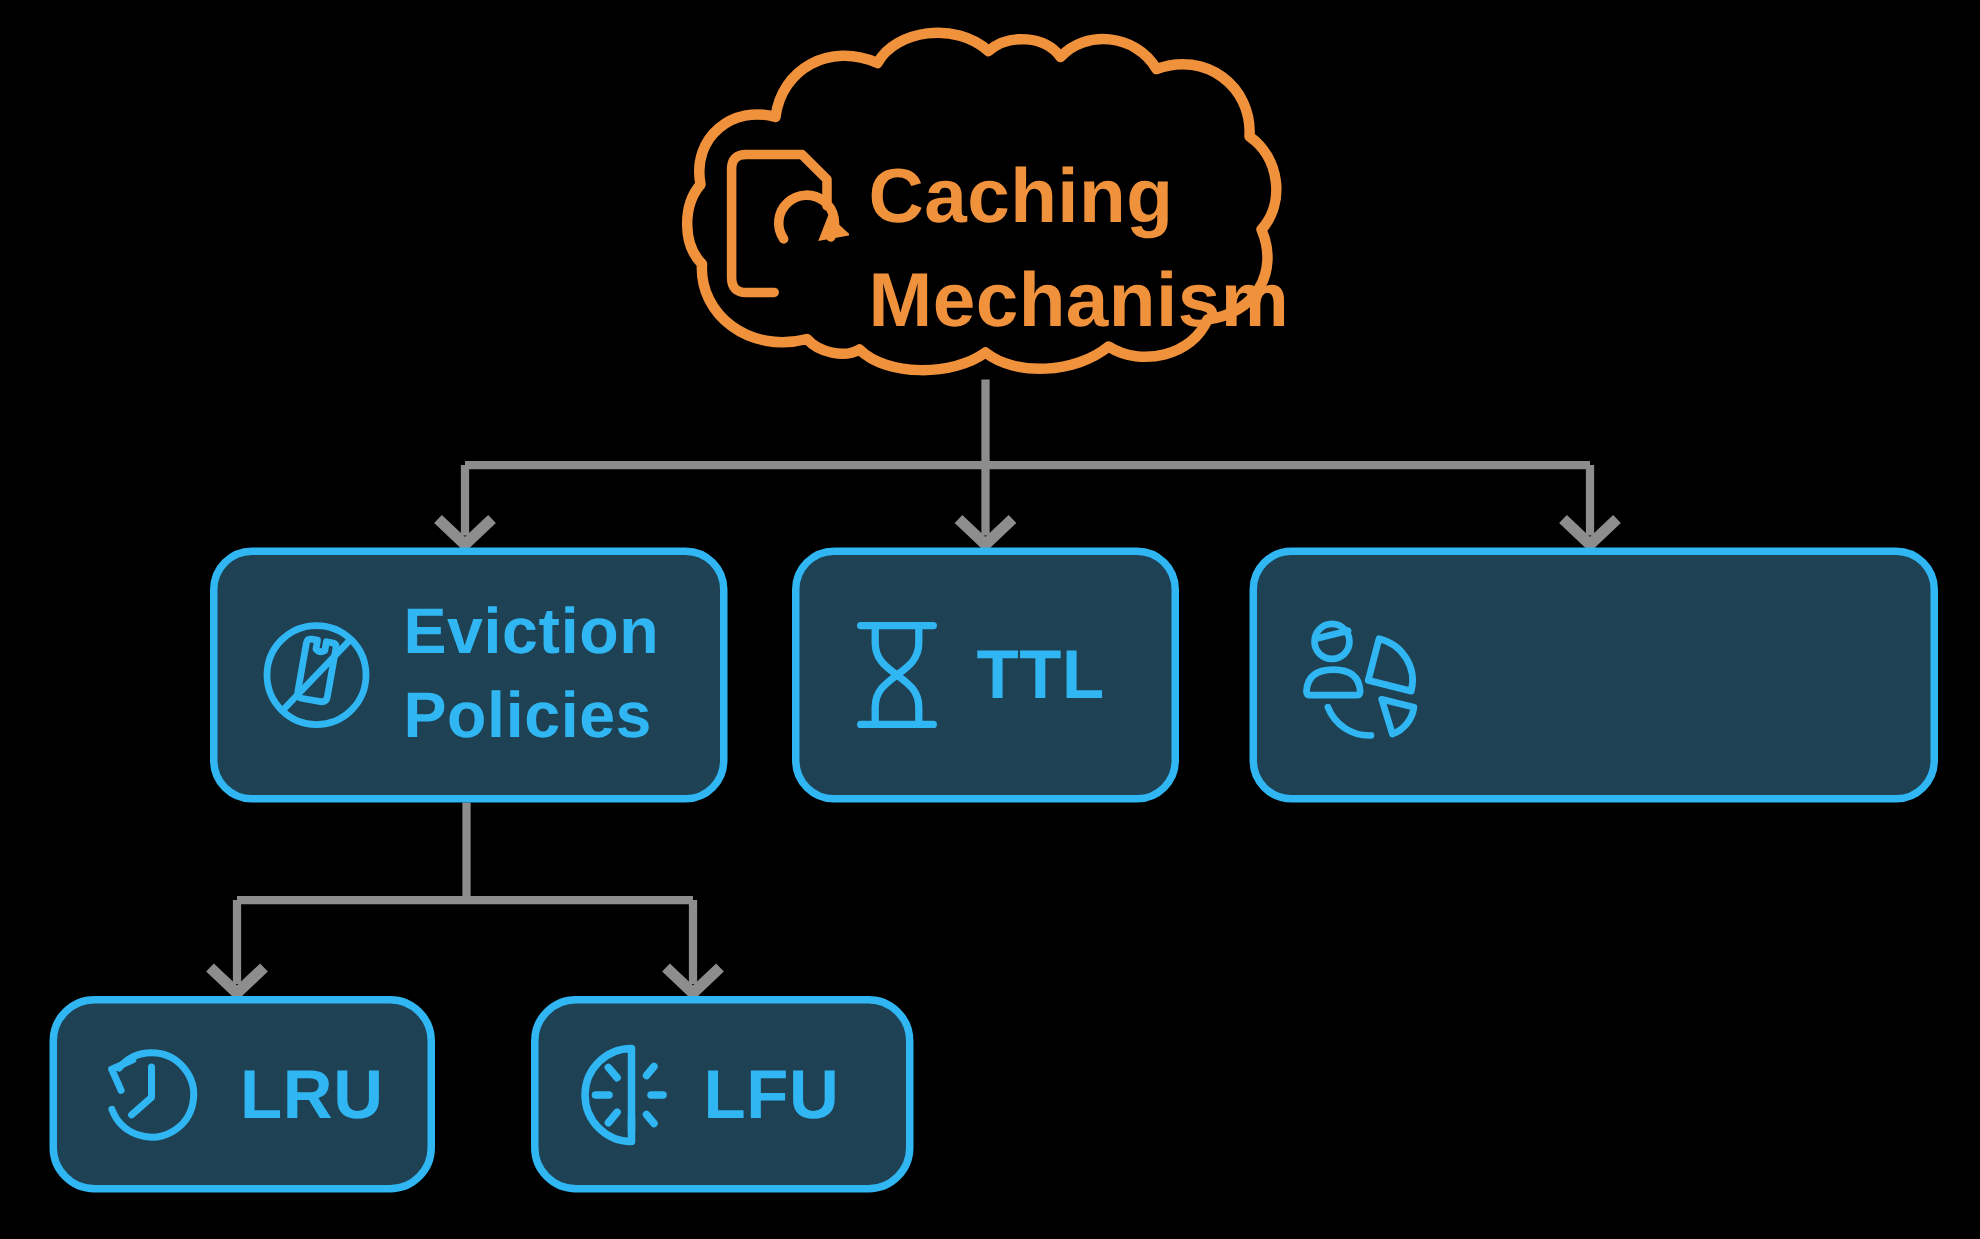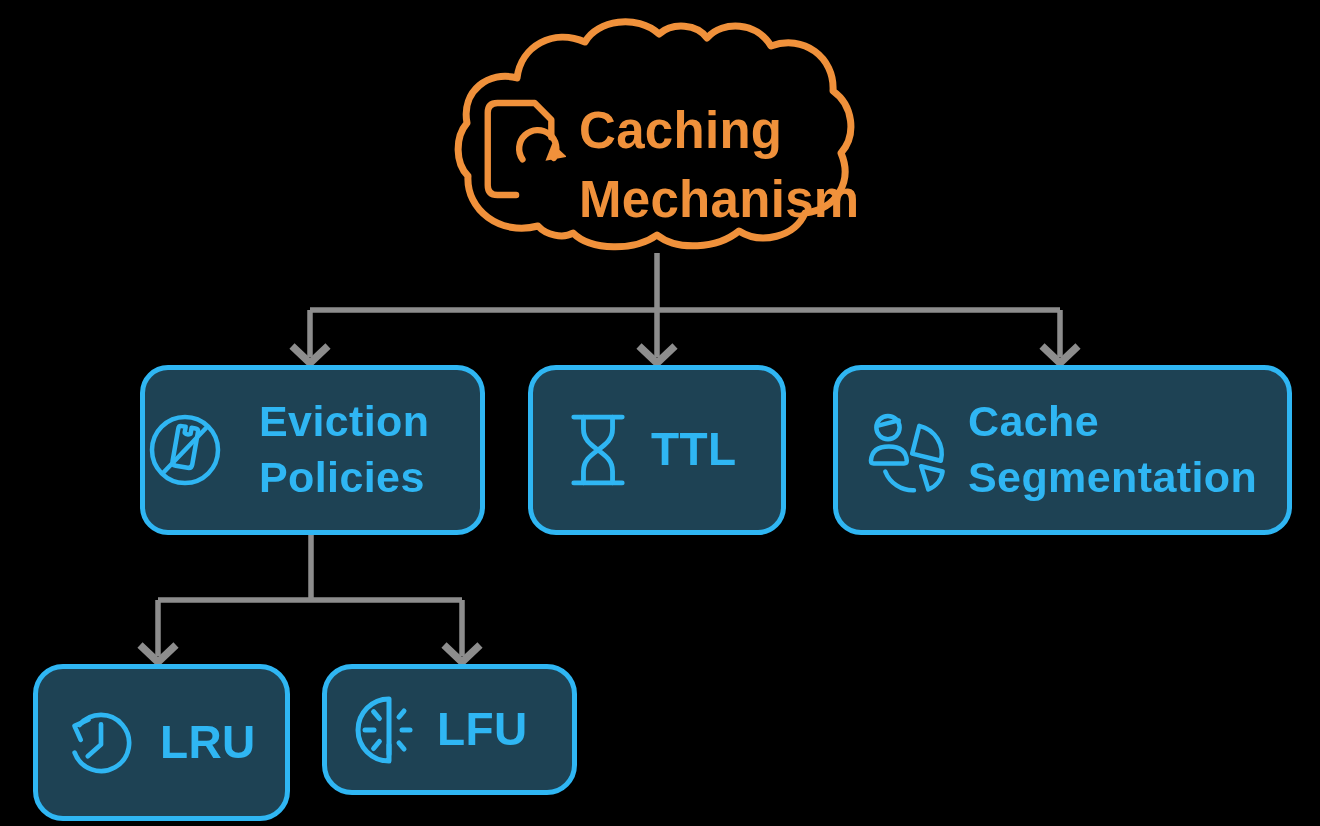--- a/index.html
+++ b/index.html
@@ -18,27 +18,27 @@
 
   
   .node{position:absolute;box-sizing:border-box;display:flex;align-items:center;
     background:var(--node-fill,#1E4254);
     border:5px solid var(--accent-cyan,#2FB6F3);
     border-radius:28px;color:var(--accent-cyan,#2FB6F3);}
   .node .label{font-weight:600;font-size:43px;line-height:1.3;letter-spacing:.4px;}
   .node.single .label{font-size:46px;}
   .node .icon{flex:0 0 auto;display:block;}
 
-  .n-eviction{left:140px;top:365px;width:345px;height:170px;gap:34px;}
+  .n-eviction{left:140px;top:365px;width:345px;height:170px;padding-left:26px;gap:18px;}
   .n-eviction .label{width:195px;}
   .n-ttl{left:528px;top:365px;width:258px;height:170px;padding-left:34px;gap:22px;}
   .n-cacheseg{left:833px;top:365px;width:459px;height:170px;padding-left:24px;gap:20px;}
   .n-cacheseg .label{width:295px;}
-  .n-lru{left:33px;top:664px;width:257px;height:157px;padding-left:24px;gap:20px;border-radius:30px;}
-  .n-lfu{left:322px;top:664px;width:255px;height:131px;padding-left:22px;gap:22px;border-radius:30px;}
+  .n-lru{left:33px;top:664px;width:257px;height:131px;padding-left:24px;gap:20px;border-radius:30px;}
+  .n-lfu{left:354px;top:664px;width:255px;height:131px;padding-left:22px;gap:22px;border-radius:30px;}
 
   .stroke-cyan{stroke:var(--accent-cyan,#2FB6F3);fill:none;}
   .stroke-orange{stroke:var(--accent-orange,#F0913B);fill:none;}
 </style>
 </head>
 <body>
 
 <div class="stage">
 
   <svg class="connectors" viewBox="0 0 1320 826">
@@ -112,21 +112,20 @@
     <svg class="icon" width="86" height="86" viewBox="0 0 96 96">
       <g class="stroke-cyan" stroke-width="5" stroke-linecap="round" stroke-linejoin="round">
         <circle cx="29" cy="23" r="13"></circle>
         <path d="M17 21 L41 15"></path>
         <path d="M10 60 Q11 44 30 44 Q49 44 50 60 Q50 63 47 63 L13 63 Q10 63 10 60 Z"></path>
         <path d="M56 52 L64 21 A32 32 0 0 1 88 60 Z"></path>
         <path d="M66 66 L90 72 A25 25 0 0 1 74 92 Z"></path>
         <path d="M26 72 A33 33 0 0 0 58 93"></path>
       </g>
     </svg>
-    <span class="label">Cache Segmentation</span>
   </div>
 
   <div class="node n-lru single">
     <svg class="icon" width="78" height="78" viewBox="0 0 100 100">
       <g class="stroke-cyan" stroke-width="6" stroke-linecap="round" stroke-linejoin="round">
         <path d="M16.2 62.3 A36 36 0 1 0 22.4 26.9"></path>
         <path d="M34 20 L16 28 L24 46"></path>
         <path d="M50 26 L50 52 L33 67"></path>
       </g>
     </svg>

